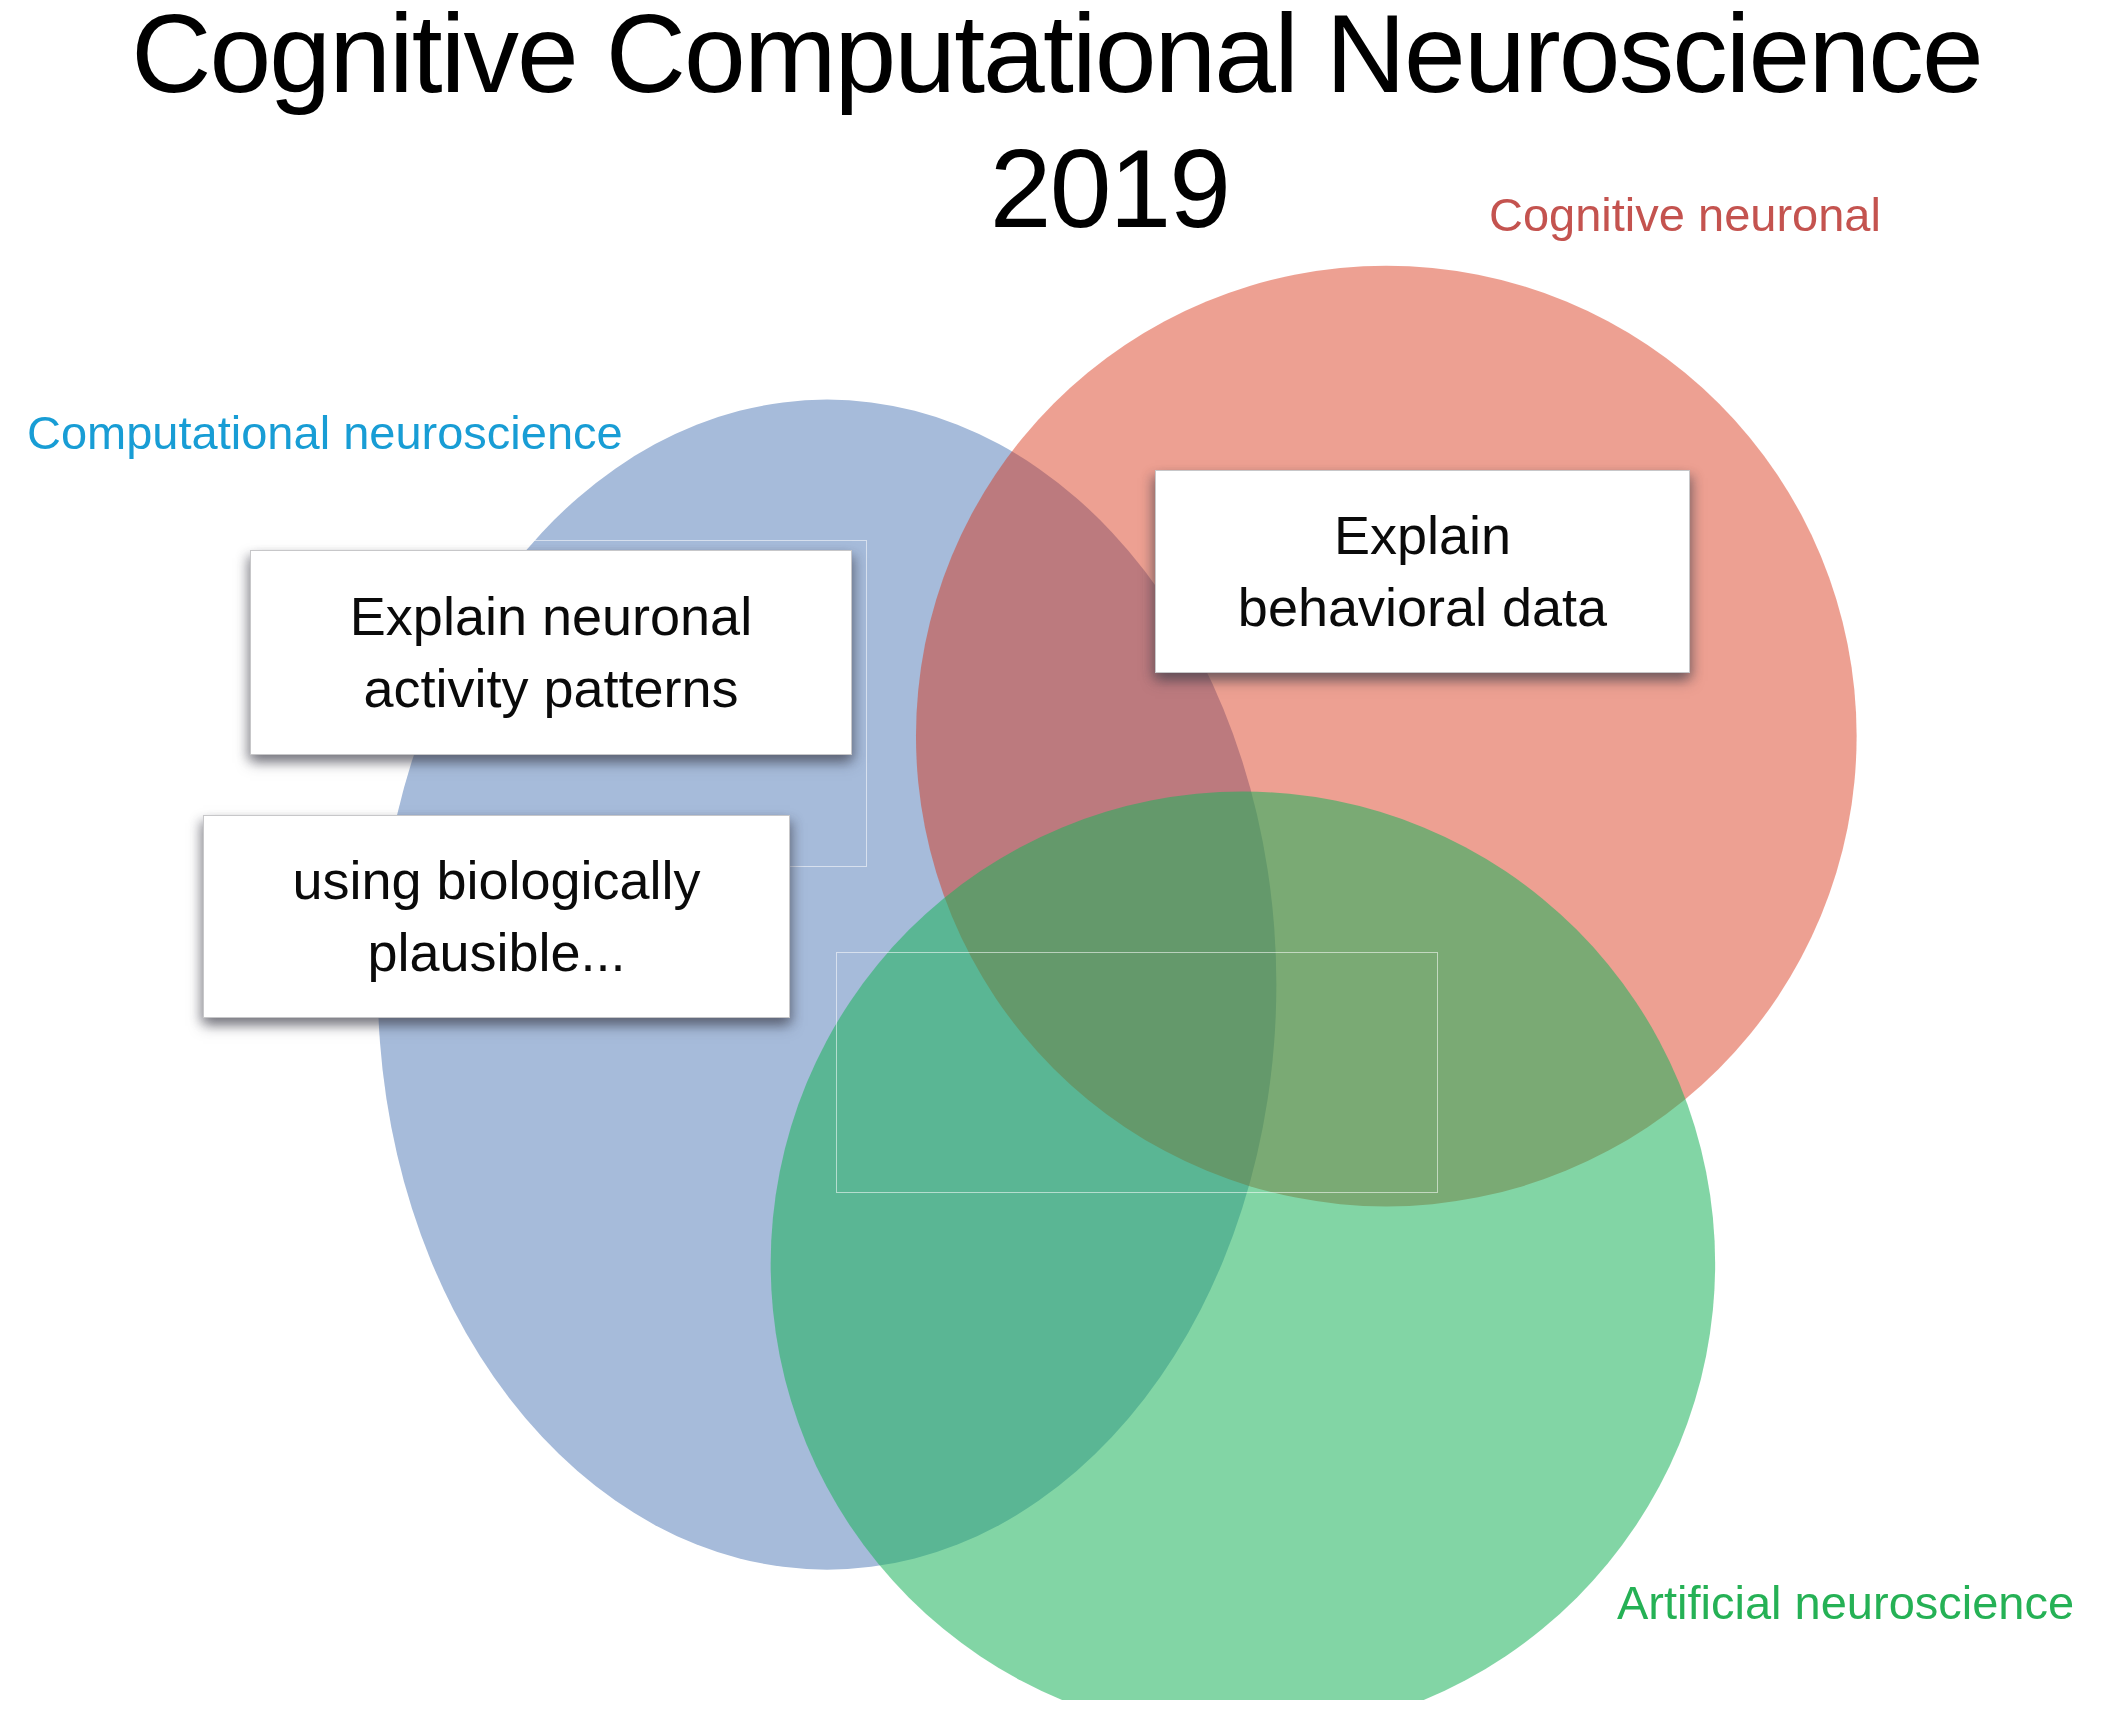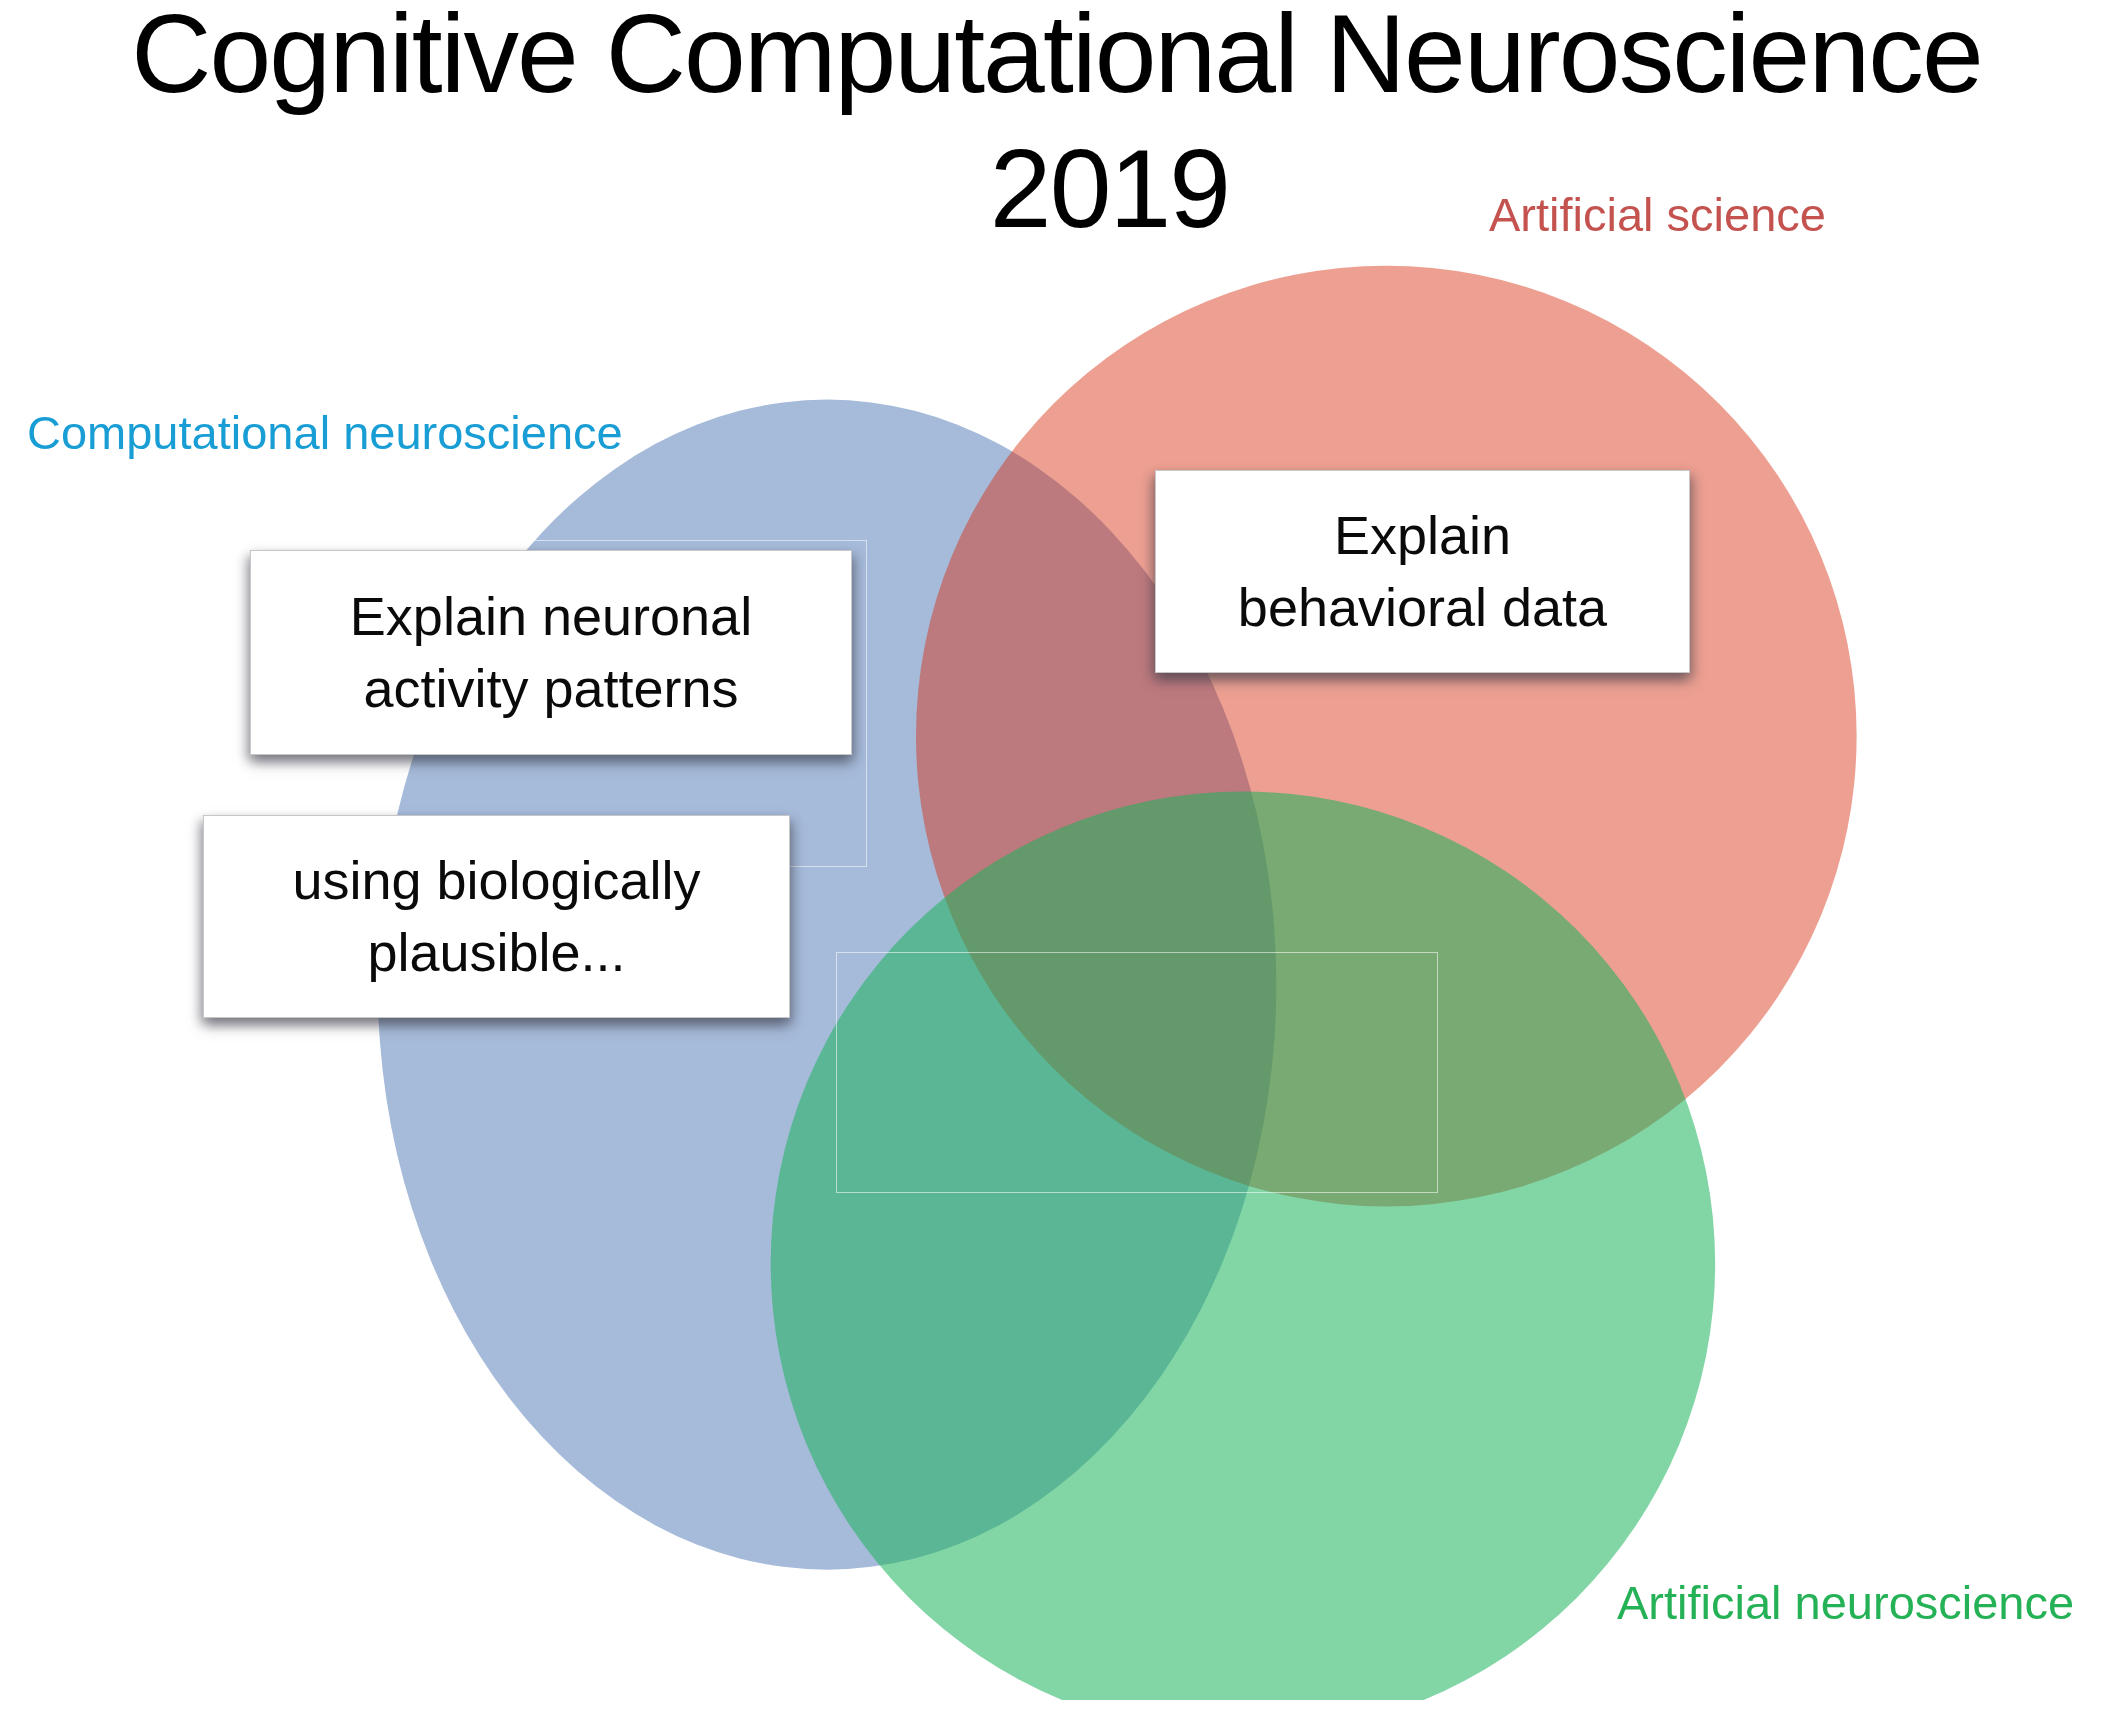--- a/index.html
+++ b/index.html
@@ -75,21 +75,21 @@
     <ellipse cx="865" cy="1030" rx="470" ry="612" fill="#a6bbda"></ellipse>
     <ellipse cx="1450" cy="770" rx="492" ry="492" fill="rgba(215,44,13,0.45)"></ellipse>
     <ellipse cx="1300" cy="1322" rx="494" ry="494" fill="rgba(28,179,91,0.55)"></ellipse>
   </svg>
 
   <div class="selection-outline sel-1"></div>
   <div class="selection-outline sel-2"></div>
 
   <div class="circle-label label-blue" style="color: rgb(24, 157, 213);">Computational neuroscience</div>
 
-  <div class="circle-label label-red" style="color: rgb(196, 83, 79);">Artificial science</div>
+  <div class="circle-label label-red" style="color: rgb(196, 83, 79);">Cognitive neuronal</div>
 
   <div class="circle-label label-green" style="color: rgb(37, 177, 85);">Artificial neuroscience</div>
 
   <div class="callout callout-1">
     <span class="txt">Explain neuronal
 activity patterns</span>
   </div>
 
   <div class="callout callout-2">
     <span class="txt">Explain

